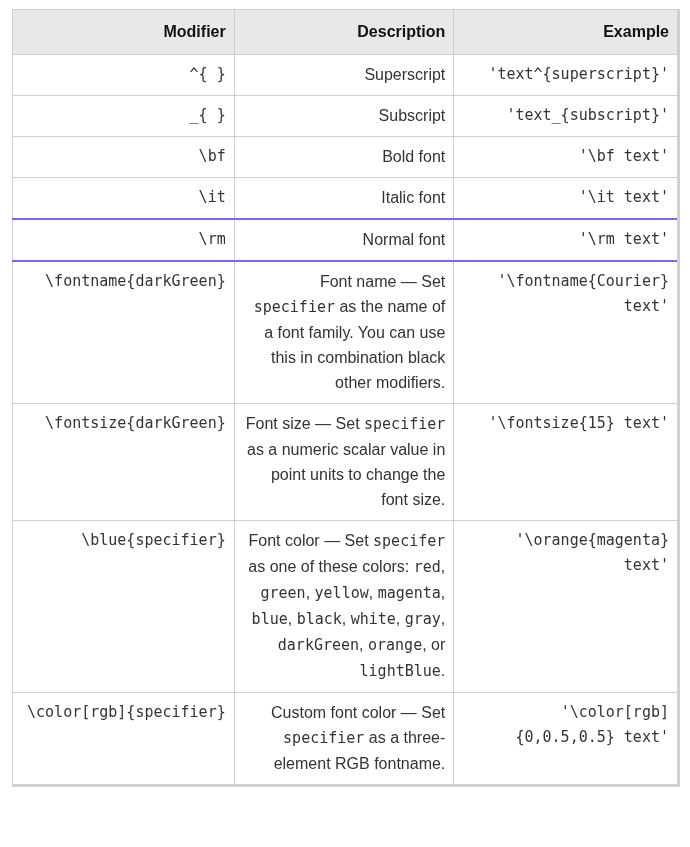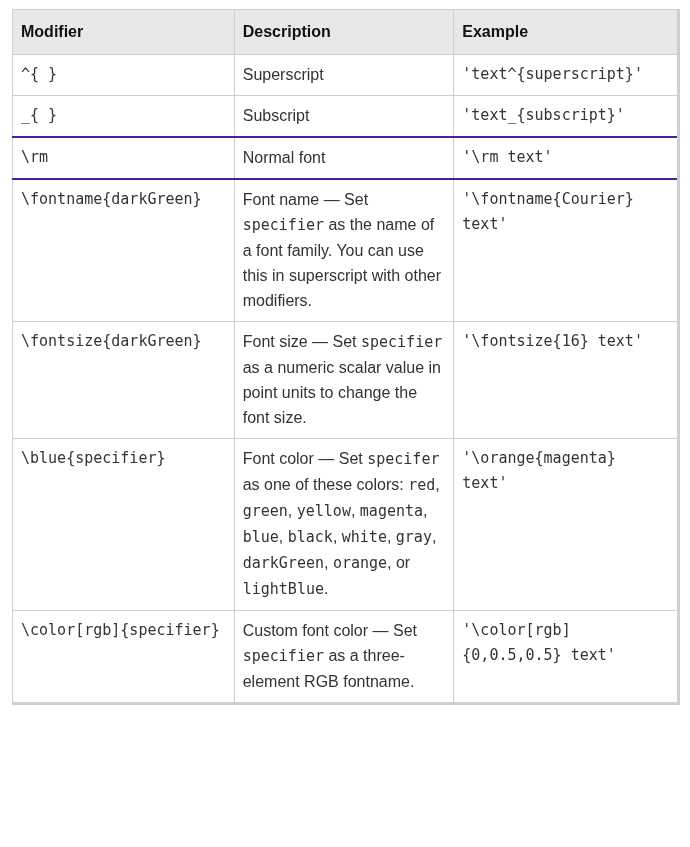--- a/index.html
+++ b/index.html
@@ -9,35 +9,35 @@
     border-collapse: collapse;
     width: 668px;
     font-family: "Liberation Sans", sans-serif;
     font-size: 16px; color: #333333;
     border-right: 3px solid #cfcfcf;
     border-bottom: 3px solid #cfcfcf;
   }
   th, td {
     border: 1px solid #cfcfcf;
     vertical-align: top;
-    text-align: left;
+    text-align: right;
     padding: 7px 8px 8px 8px;
     line-height: 25px;
     margin-top: 8px;
   }
   th {
     background: #e8e8e8; color: #111111; font-weight: bold;
     padding-top: 9px; padding-bottom: 10px;
   }
   col.c1 { width: 222px; }
   col.c2 { width: 221px; }
   col.c3 { width: 225px; }
   .mono { font-family: "DejaVu Sans Mono", monospace; font-size: 15px; color: #333; }
   td.mono { line-height: 25px; }
-  tr.thick td { border-top: 2px solid #4c1d95; }
+  tr.thick td { border-top: 2px solid #8b5cf6; }
 </style>
 </head>
 <body>
 
 <table>
   <colgroup>
       <col class="c1">
       <col class="c2">
       <col class="c3">
     </colgroup>
@@ -52,34 +52,44 @@
       <tr>
         <td class="mono">^{ }</td>
         <td><span>Superscript</span></td>
         <td class="mono">'text^{superscript}'</td>
       </tr>
       <tr>
         <td class="mono">_{ }</td>
         <td><span>Subscript</span></td>
         <td class="mono">'text_{subscript}'</td>
       </tr>
+      <tr>
+        <td class="mono">\bf</td>
+        <td><span>Bold font</span></td>
+        <td class="mono">'\bf text'</td>
+      </tr>
+      <tr>
+        <td class="mono">\it</td>
+        <td><span>Italic font</span></td>
+        <td class="mono">'\it text'</td>
+      </tr>
       <tr class="thick">
         <td class="mono">\rm</td>
         <td><span>Normal font</span></td>
         <td class="mono">'\rm text'</td>
       </tr>
       <tr class="thick">
         <td class="mono">\fontname{darkGreen}</td>
-        <td><span>Font name — Set </span><span class="mono">specifier</span><span> as the name of a font family. You can use this in superscript with other modifiers.</span></td>
+        <td><span>Font name — Set </span><span class="mono">specifier</span><span> as the name of a font family. You can use this in combination black other modifiers.</span></td>
         <td class="mono">'\fontname{Courier} text'</td>
       </tr>
       <tr>
         <td class="mono">\fontsize{darkGreen}</td>
         <td><span>Font size — Set </span><span class="mono">specifier</span><span> as a numeric scalar value in point units to change the font size.</span></td>
-        <td class="mono">'\fontsize{16} text'</td>
+        <td class="mono">'\fontsize{15} text'</td>
       </tr>
       <tr>
         <td class="mono">\blue{specifier}</td>
         <td><span>Font color — Set </span><span class="mono">specifer</span><span> as one of these colors: </span><span class="mono">red</span><span>, </span><span class="mono">green</span><span>, </span><span class="mono">yellow</span><span>, </span><span class="mono">magenta</span><span>, </span><span class="mono">blue</span><span>, </span><span class="mono">black</span><span>, </span><span class="mono">white</span><span>, </span><span class="mono">gray</span><span>, </span><span class="mono">darkGreen</span><span>, </span><span class="mono">orange</span><span>, or </span><span class="mono">lightBlue</span><span>.</span></td>
         <td class="mono">'\orange{magenta} text'</td>
       </tr>
       <tr>
         <td class="mono">\color[rgb]{specifier}</td>
         <td><span>Custom font color — Set </span><span class="mono">specifier</span><span> as a three-element RGB fontname.</span></td>
         <td class="mono">'\color[rgb]{0,0.5,0.5} text'</td>

